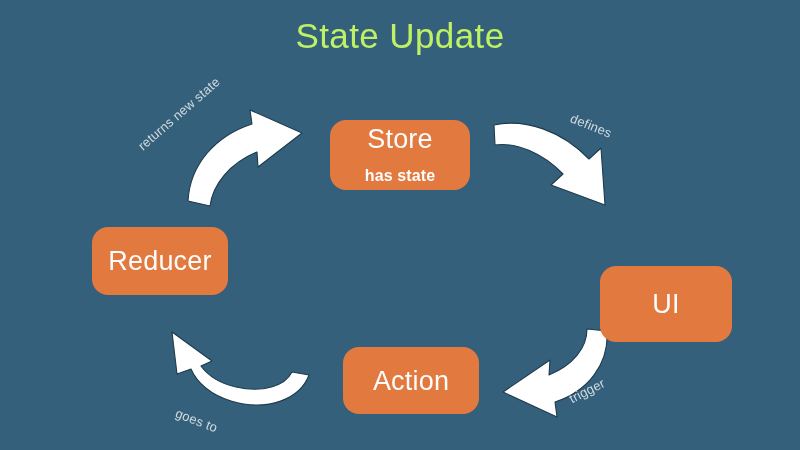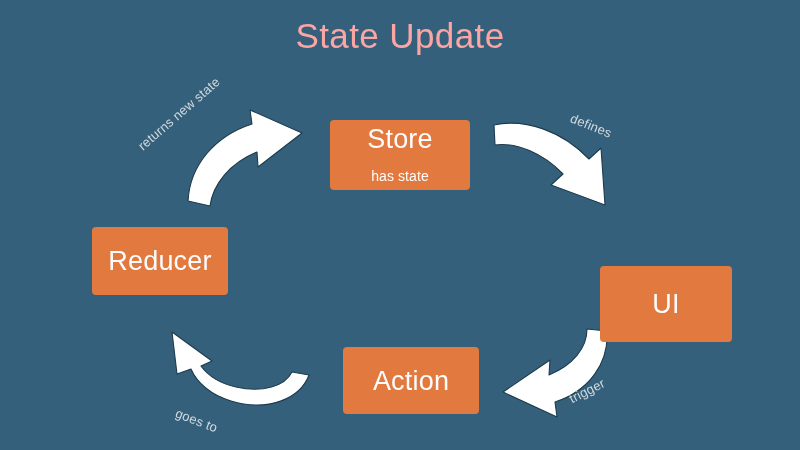--- a/index.html
+++ b/index.html
@@ -18,43 +18,43 @@
   }
   #title {
     position: absolute;
     top: 14px;
     left: 0;
     width: 800px;
     text-align: center;
     font-size: 35px;
     font-weight: 400;
     letter-spacing: 0.4px;
-    color: #fca5a5;
+    color: #bef264;
     line-height: 44px;
   }
   .node {
     position: absolute;
     background: #e2793f;
-    border-radius: 4px;
+    border-radius: 16px;
     display: flex;
     flex-direction: column;
     align-items: center;
     justify-content: center;
     color: #fdfdfd;
     box-sizing: border-box;
   }
   .node .node-title {
     font-size: 27px;
     font-weight: 400;
     line-height: 32px;
     letter-spacing: 0.2px;
   }
   .node .node-sub {
-    font-size: 14px;
-    font-weight: 400;
+    font-size: 16px;
+    font-weight: 700;
     line-height: 18px;
     margin-top: 12px;
     letter-spacing: 0.1px;
   }
   .node.has-sub .node-title { margin-top: -2px; }
 
   #node-store   { left: 330px; top: 120px; width: 140px; height: 70px; }
   #node-ui      { left: 600px; top: 218px; width: 132px; height: 76px; margin-top: 48px; }
   #node-action  { left: 343px; top: 347px; width: 136px; height: 67px; }
   #node-reducer { left: 92px;  top: 227px; width: 136px; height: 68px; }

